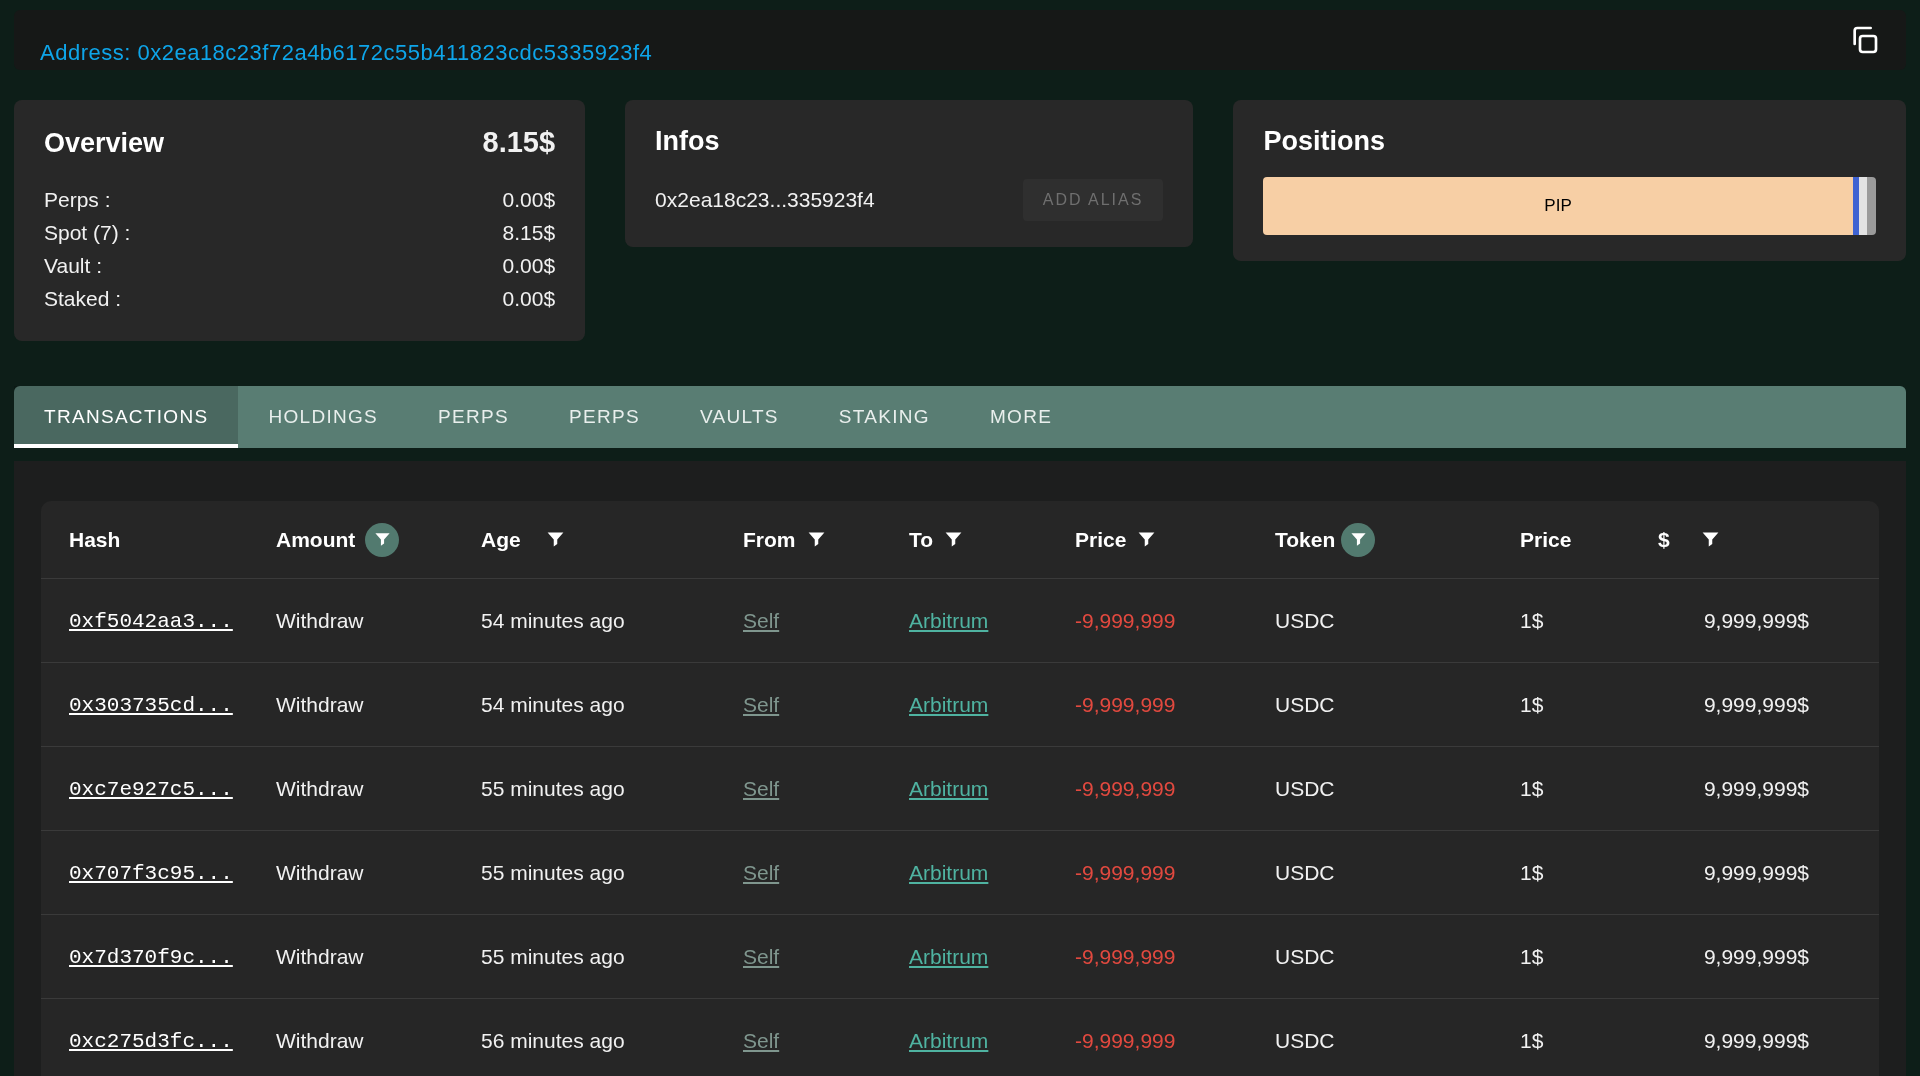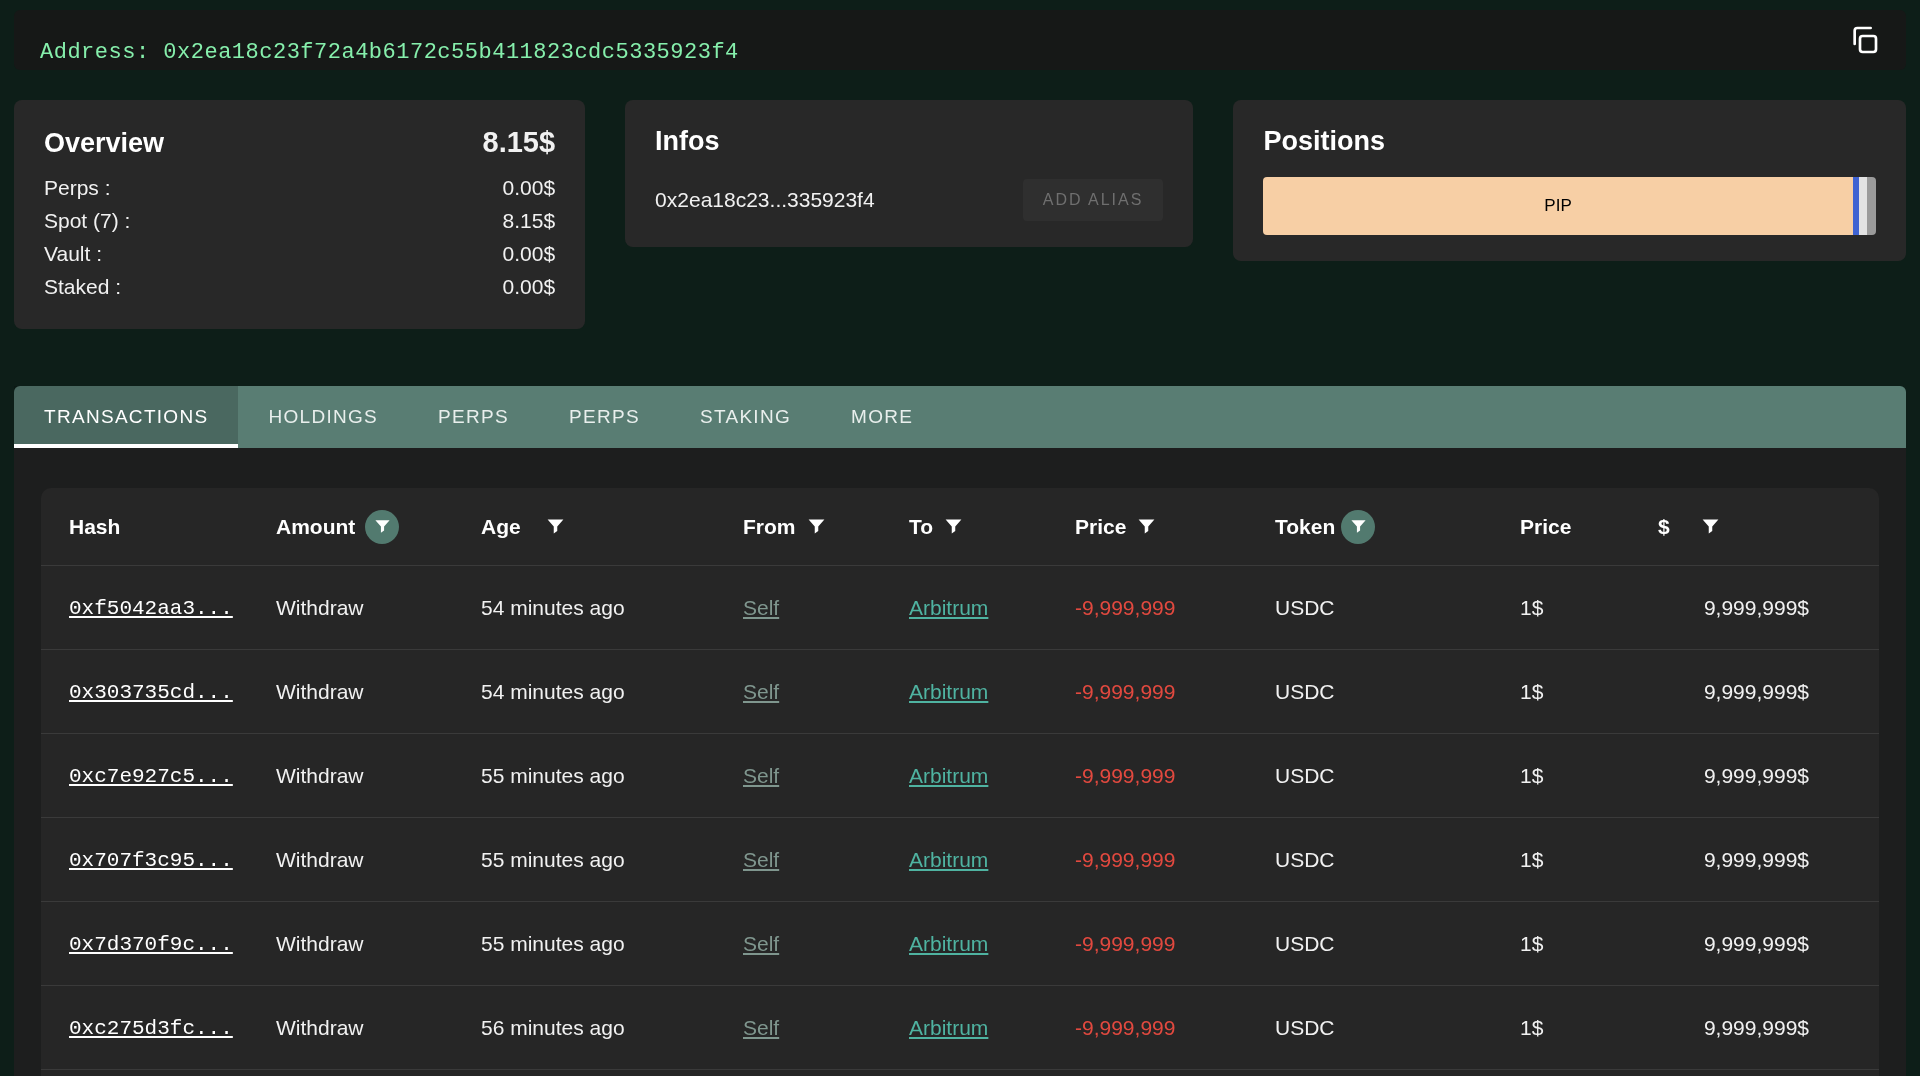--- a/index.html
+++ b/index.html
@@ -8,46 +8,46 @@
     background: #0d1e18;
     color: #f1f1f1;
     font-family: "Liberation Sans", "DejaVu Sans", sans-serif;
   }
   
   .address-bar {
     margin: 10px 14px 0; height: 60px; background: #161817;
     border-radius: 6px; display: flex; align-items: center; padding: 0 26px;
   }
   .address-text {
-    font-family: Liberation Mono, monospace; font-size: 22px;
-    letter-spacing: 0.5px; color: #86efac; white-space: pre; margin-top: 25px;
+    font-family: Liberation Sans, sans-serif; font-size: 22px;
+    letter-spacing: 0.5px; color: #0ea5e9; white-space: pre; margin-top: 25px;
   }
   .copy-btn { margin-left: auto; cursor: pointer; display: flex; align-items: center; }
   
   .cards { margin: 30px 14px 0; display: flex; gap: 40px; align-items: flex-start; height: 232px; }
   .card { background: #282828; border-radius: 8px; padding: 26px 30px; }
   .card-title { font-size: 27px; font-weight: bold; color: #ffffff; }
   .card-overview { width: 604px; }
-  .overview-head { display: flex; justify-content: space-between; align-items: baseline; margin-bottom: 12px; }
+  .overview-head { display: flex; justify-content: space-between; align-items: baseline; margin-bottom: 24px; }
   .overview-total { font-size: 29px; font-weight: bold; }
   .ov-row { display: flex; justify-content: space-between; font-size: 21px; line-height: 33px; }
   .card-infos { width: 601px; }
   .infos-row { margin-top: 22px; display: flex; justify-content: space-between; align-items: center; }
   .infos-address { font-size: 21px; }
   .add-alias {
     background: #2f2f2f; color: #6f6f6f; font-size: 16px; letter-spacing: 2px;
     padding: 12px 20px; border-radius: 4px; border: none; font-weight: 500;
     font-family: inherit; cursor: default;
   }
   .card-positions { width: 712px; }
   .pos-bar { margin-top: 20px; height: 58px; display: flex; border-radius: 4px; overflow: hidden; }
   .pos-seg { display: flex; align-items: center; justify-content: center; }
   .pos-seg-label { color: #000000; font-size: 17px; font-weight: 500; }
   
-  .tabs { margin: 54px 14px 0; height: 62px; background: #597d73; border-radius: 6px 6px 0 0; display: flex; text-align: right; }
+  .tabs { margin: 54px 14px 13px; height: 62px; background: #597d73; border-radius: 6px 6px 0 0; display: flex; text-align: right; }
   .tab {
     padding: 0 30px; display: flex; align-items: center; font-size: 19px;
     letter-spacing: 1.3px; color: #e9efed; font-weight: 500; cursor: pointer;
   }
   .tab.active { background: rgba(0,0,0,0.16); box-shadow: inset 0 -4px 0 #ffffff; color: #ffffff; }
   
   .table-outer {
     margin: 0 14px; background: #1d1e1e; height: 632px;
     padding: 40px 27px 0; overflow: hidden;
   }
@@ -136,20 +136,21 @@
     </div>
   </div>
 
 </div>
 
 <div class="tabs">
   <div class="tab active">TRANSACTIONS</div>
   <div class="tab">HOLDINGS</div>
   <div class="tab">PERPS</div>
   <div class="tab">PERPS</div>
+  <div class="tab">VAULTS</div>
   <div class="tab">STAKING</div>
   <div class="tab">MORE</div>
 </div>
 
 <div class="table-outer">
   <div class="table-card">
 
     <div class="grid thead">
       <div class="th first">
         <span>Hash</span>

